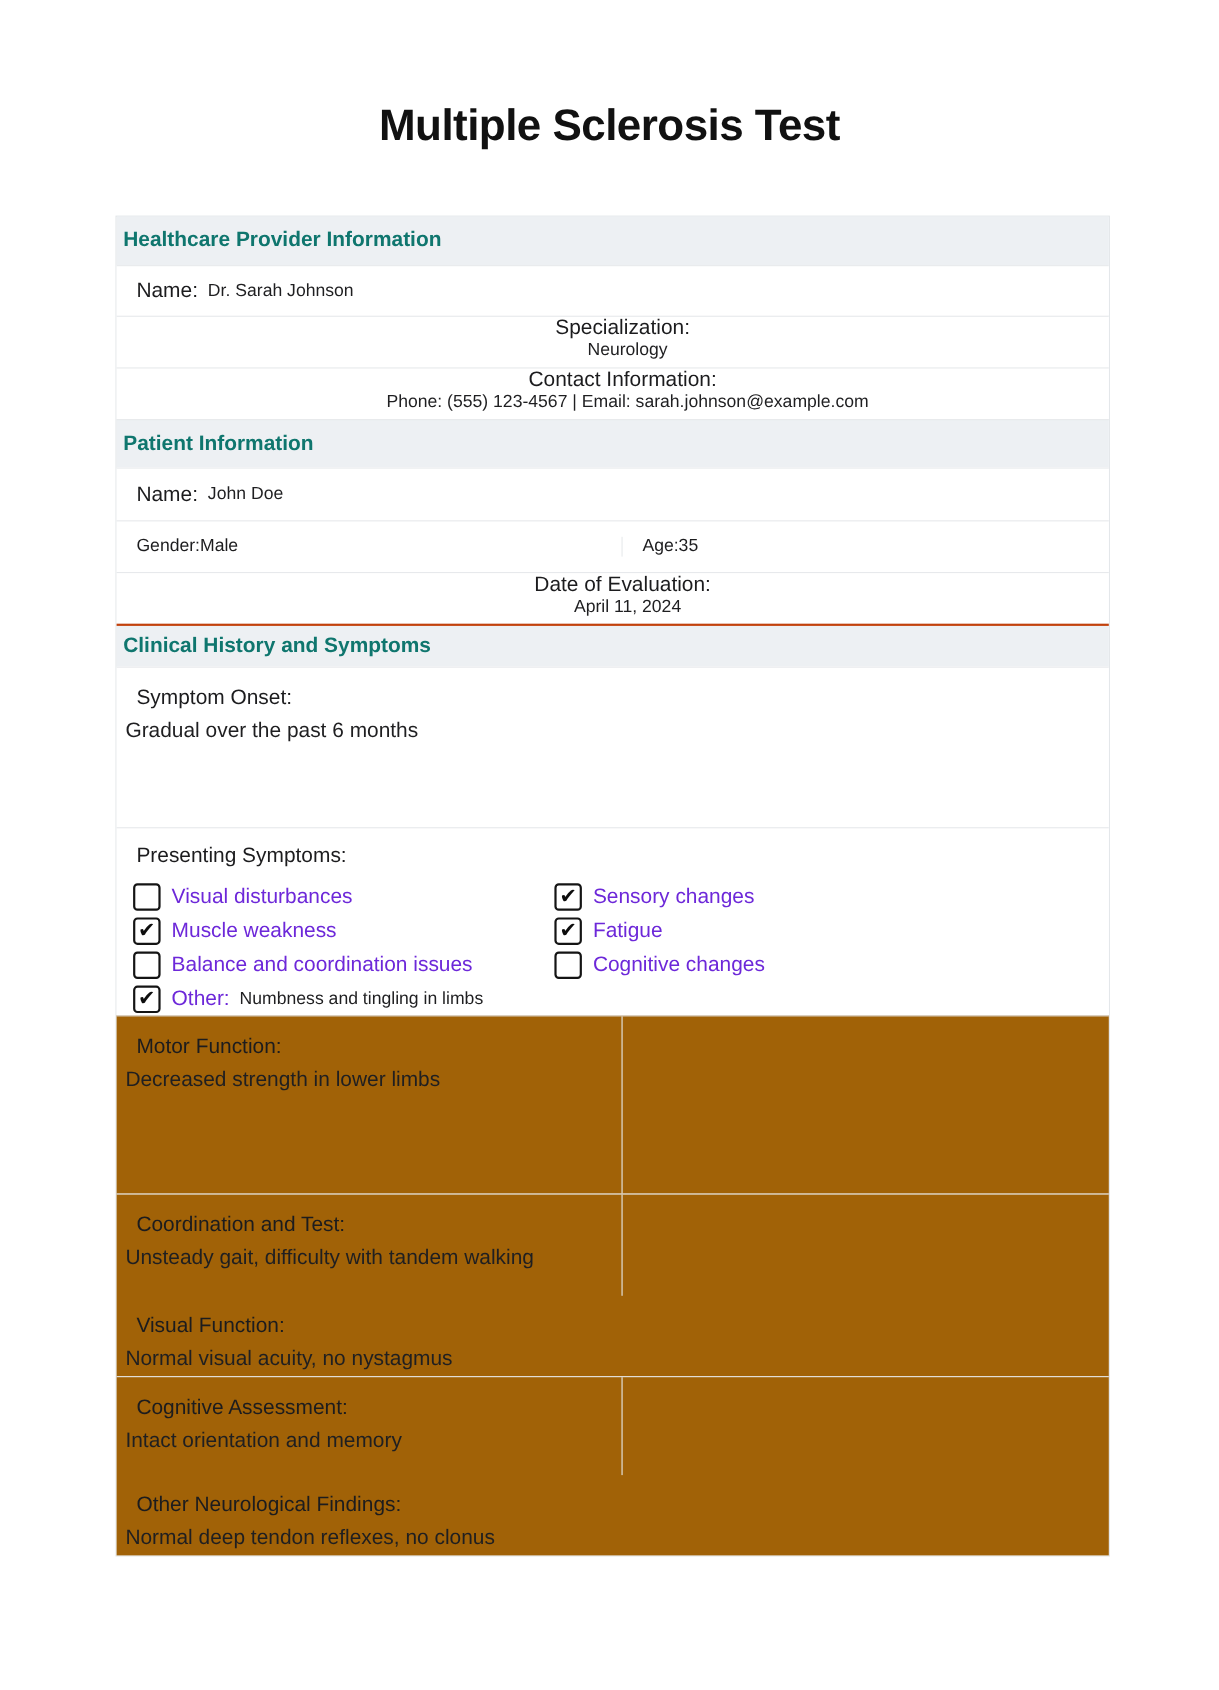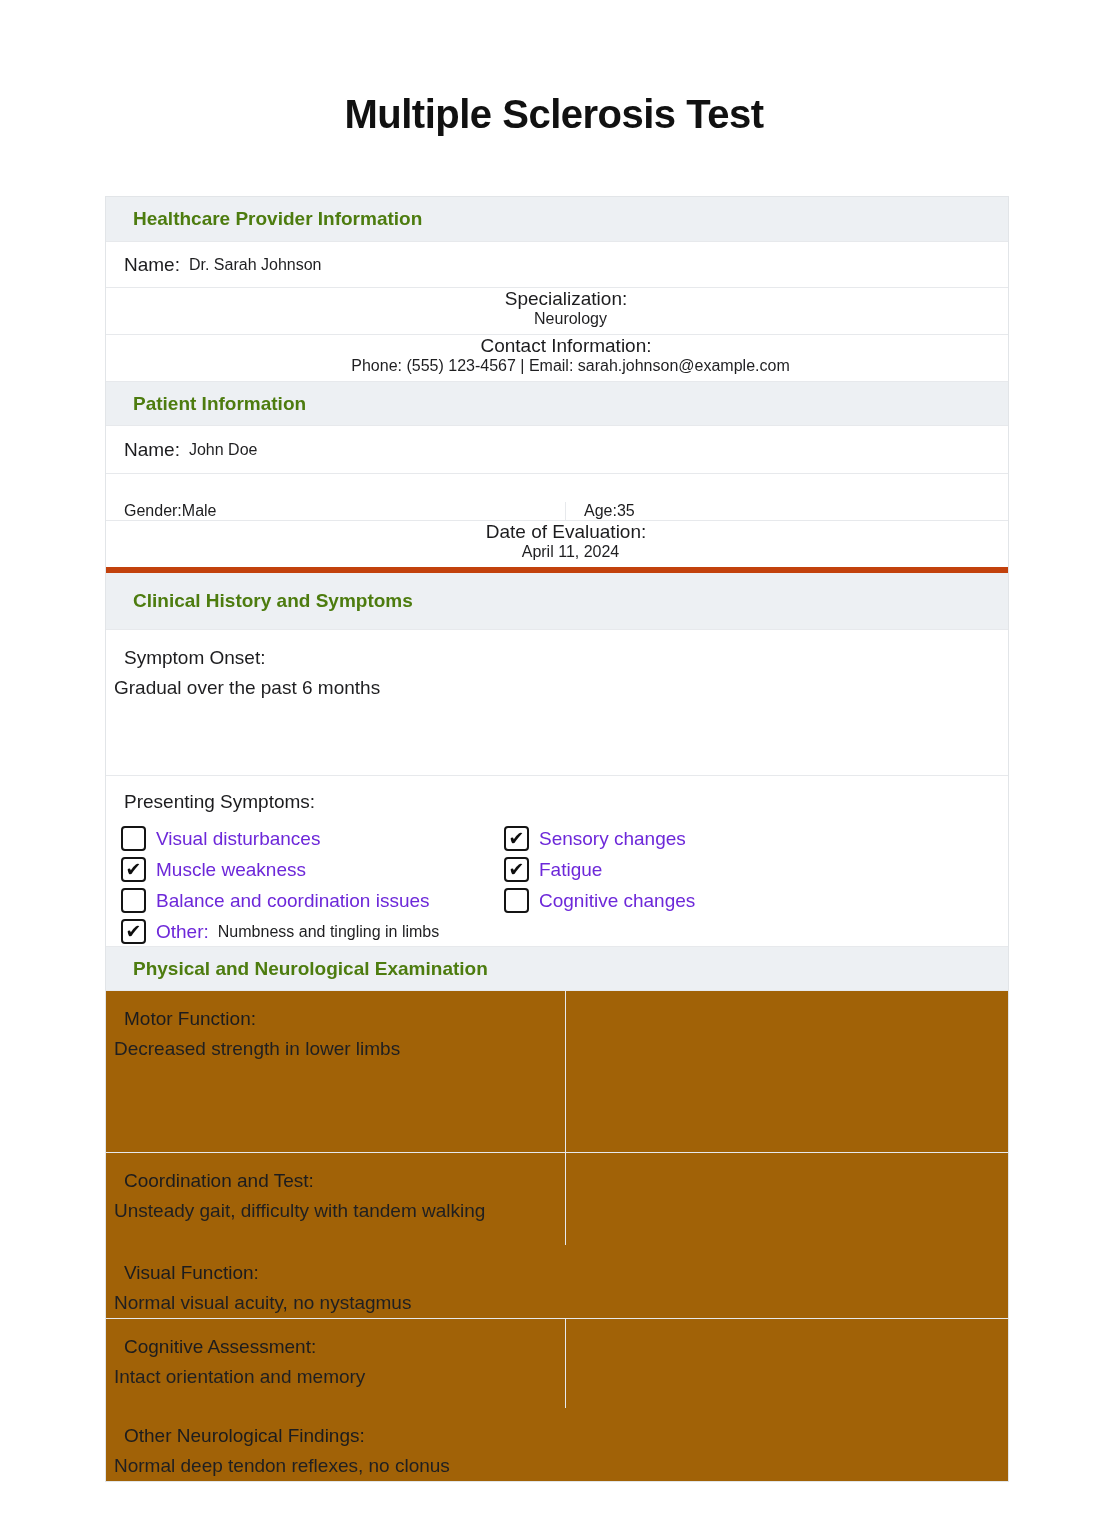--- a/index.html
+++ b/index.html
@@ -8,28 +8,28 @@
     -webkit-font-smoothing:antialiased; }
   .page { position:relative; width:1108px; height:1536px; overflow:hidden; background:#fff; }
 
   .doc-title { margin:92px auto 0; text-align:center; font-size:40px; font-weight:bold;
     letter-spacing:-0.5px; color:#111; }
 
   .form { position:absolute; left:105px; top:196px; width:904px;
     border:1px solid #e2e5e8; background:#fff; }
 
   .sec-header { height:44px; background:#edf0f3; display:flex; align-items:center;
-    padding-left:27px; font-size:19px; font-weight:bold; color:#4d7c0f; }
+    padding-left:6px; font-size:19px; font-weight:bold; color:#0f766e; }
   .row { border-top:1px solid #e7e9ec; display:flex; align-items:center;
     padding-left:18px; background:#fff; }
   .row.h46 { height:46px; } .row.h47 { height:47px;flex-direction:column; } .row.h48 { height:48px; }
   .row .lbl { font-size:19px; color:#1c1c1e; white-space:pre; }
   .row .val { font-size:16px; color:#1f1f21; margin-left:9px; white-space:pre; }
 
-  .split { border-top:1px solid #e7e9ec; display:flex; align-items:flex-end; background:#fff; }
+  .split { border-top:1px solid #e7e9ec; display:flex; align-items:center; background:#fff; }
   .split .cell-l { width:460px; border-right:1px solid #e7e9ec; }
   .split .cell-r { flex:1; }
   .split.h47 { height:47px; }
   .inline-cell { display:flex; align-items:center; height:100%; padding-left:18px; }
 
   .tall { border-top:1px solid #e7e9ec; background:#fff; }
   .tall.onset { height:146px; padding-top:13px; }
   .tall.symptoms { height:171px; padding-top:11px; }
   .tcell { padding-top:13px; height:100%; }
   .tall-label { font-size:19px; line-height:30px; margin-left:18px; color:#1c1c1e; }
@@ -90,21 +90,21 @@
           <span class="lbl">Age:</span>
           <span class="val">35</span>
         </div>
       </div>
     </div>
     <div class="row h47">
       <span class="lbl">Date of Evaluation:</span>
       <span class="val">April 11, 2024</span>
     </div>
 
-    <div class="sec-header" style="border-top:6px solid #c2410c; height:62px">Clinical History and Symptoms</div>
+    <div class="sec-header" style="border-top:2px solid #c2410c; height:39px">Clinical History and Symptoms</div>
     <div class="tall onset">
       <div class="tall-label">Symptom Onset:</div>
       <div class="tall-value">Gradual over the past 6 months</div>
     </div>
     <div class="tall symptoms">
       <div class="tall-label">Presenting Symptoms:</div>
       <div class="cb-cols">
         <div class="cb-col-left">
           <div class="cb-item">
             <span class="cb">
@@ -148,21 +148,20 @@
           <div class="cb-item">
             <span class="cb">
                 <span></span>
               </span>
             <span class="cb-label">Cognitive changes</span>
           </div>
         </div>
       </div>
     </div>
 
-    <div class="sec-header" style="border-top:1px solid #e7e9ec">Physical and Neurological Examination</div>
     <div class="exam-row h162">
       <div class="cell-l tcell">
         <div class="tall-label">Motor Function:</div>
         <div class="tall-value">Decreased strength in lower limbs</div>
       </div>
     </div>
     <div class="exam-row h166">
       <div class="cell-l tcell">
         <div class="tall-label">Coordination and Test:</div>
         <div class="tall-value">Unsteady gait, difficulty with tandem walking</div>

